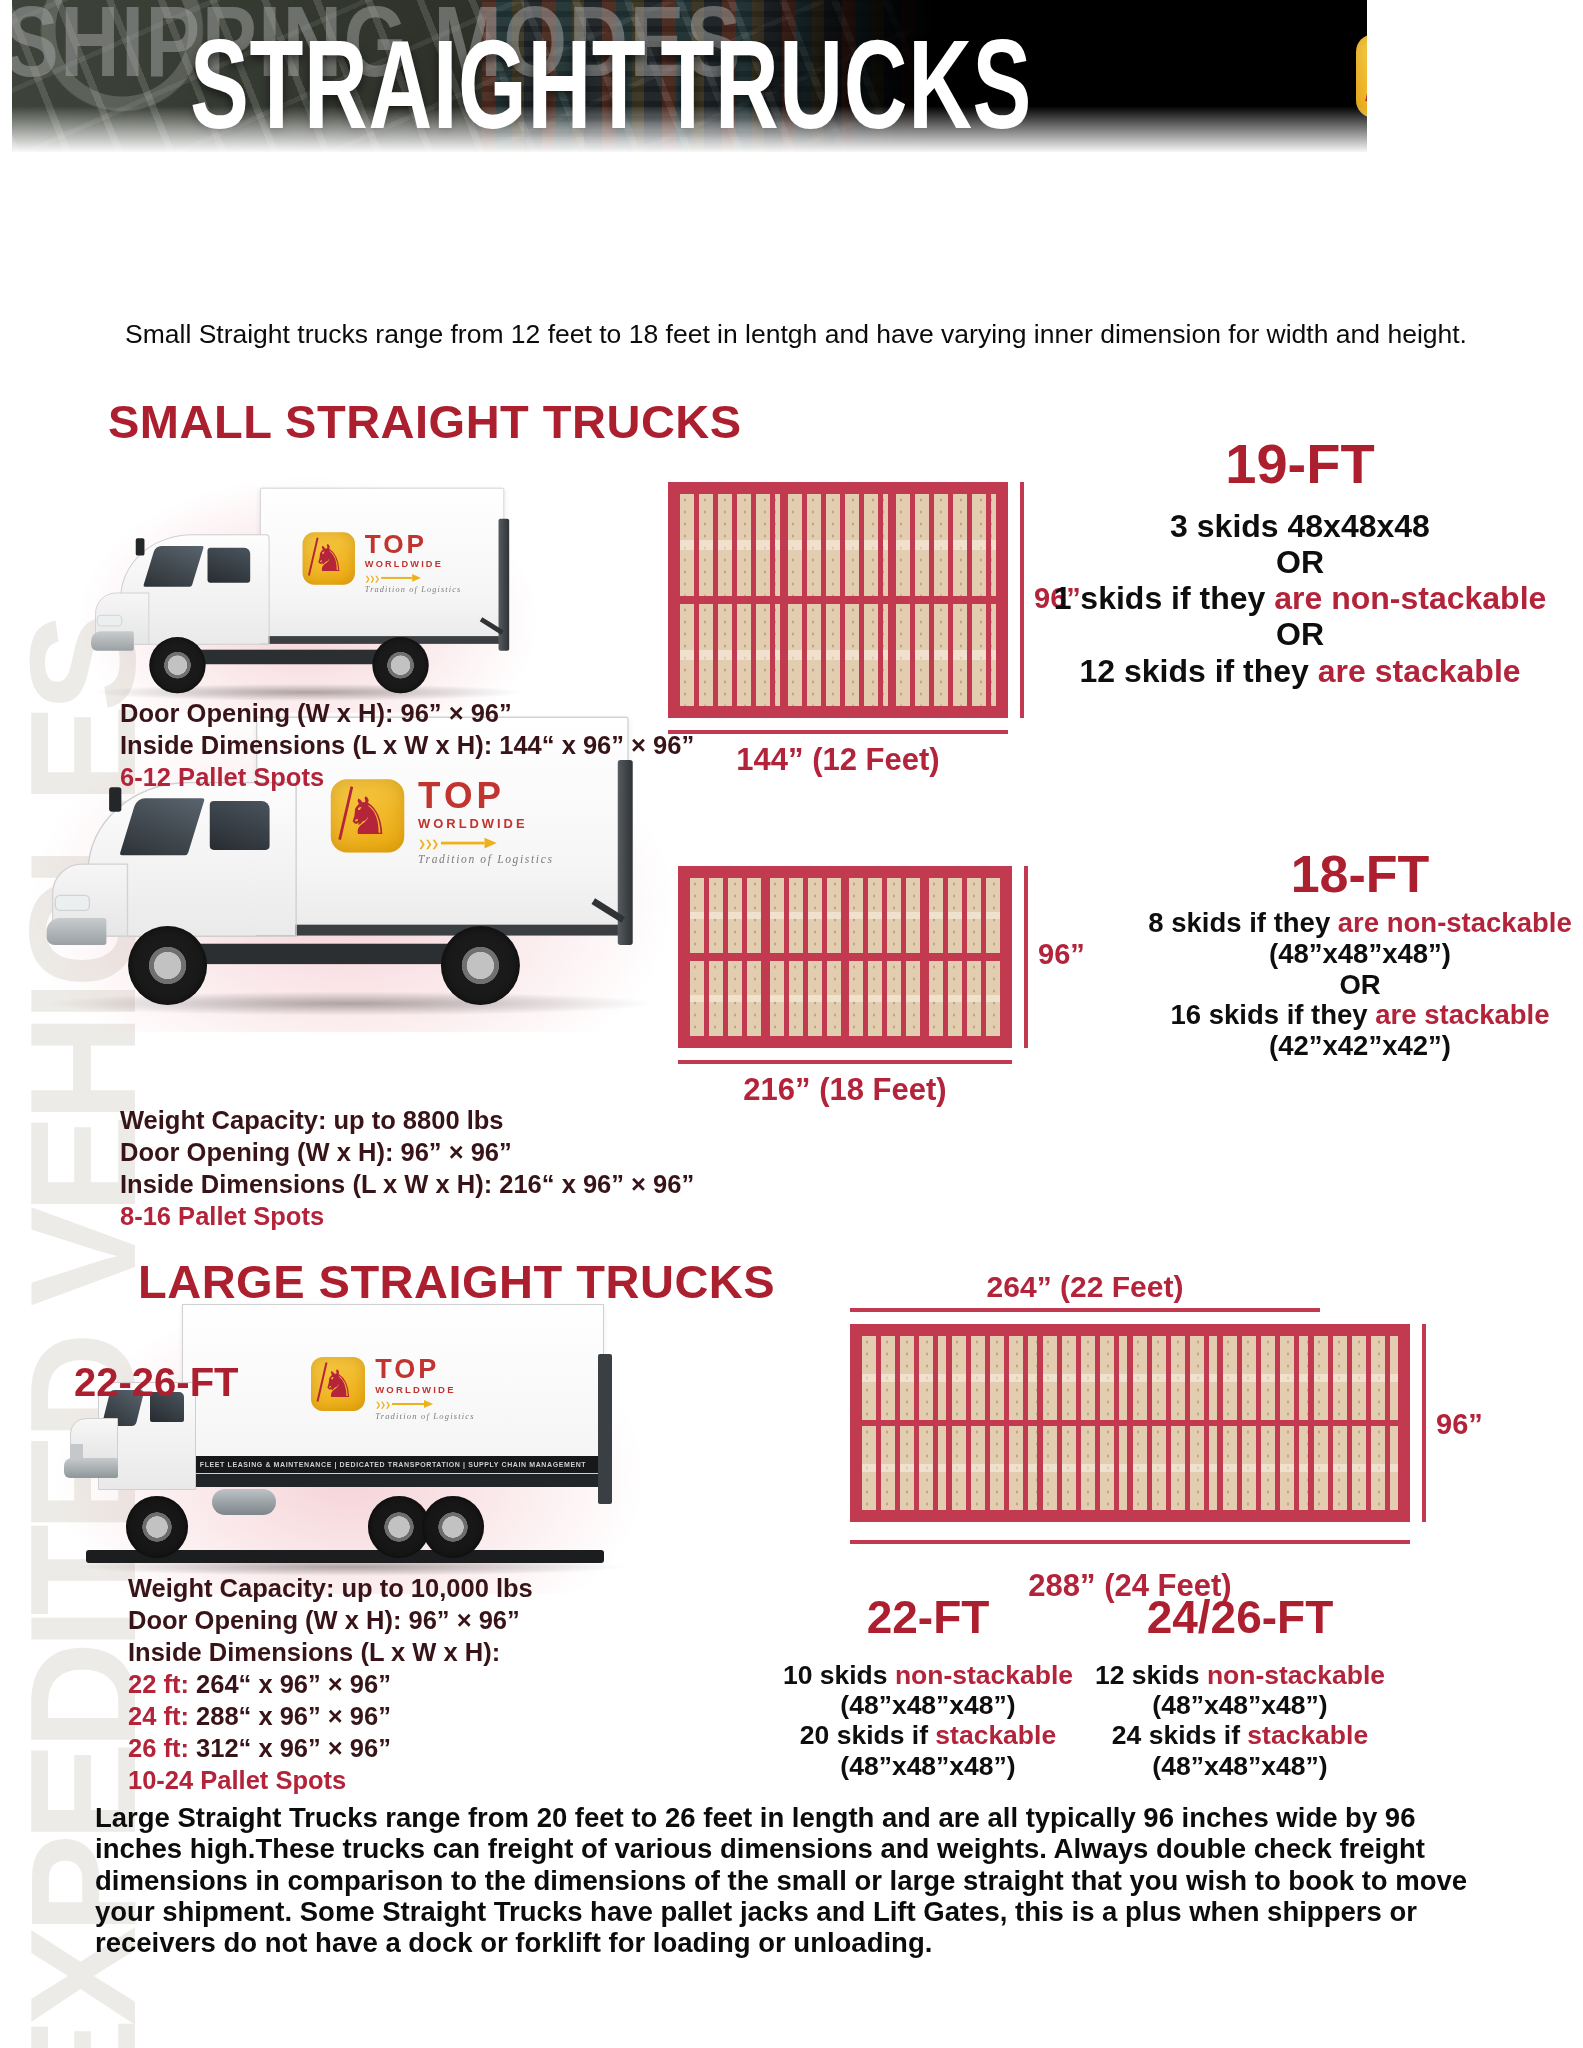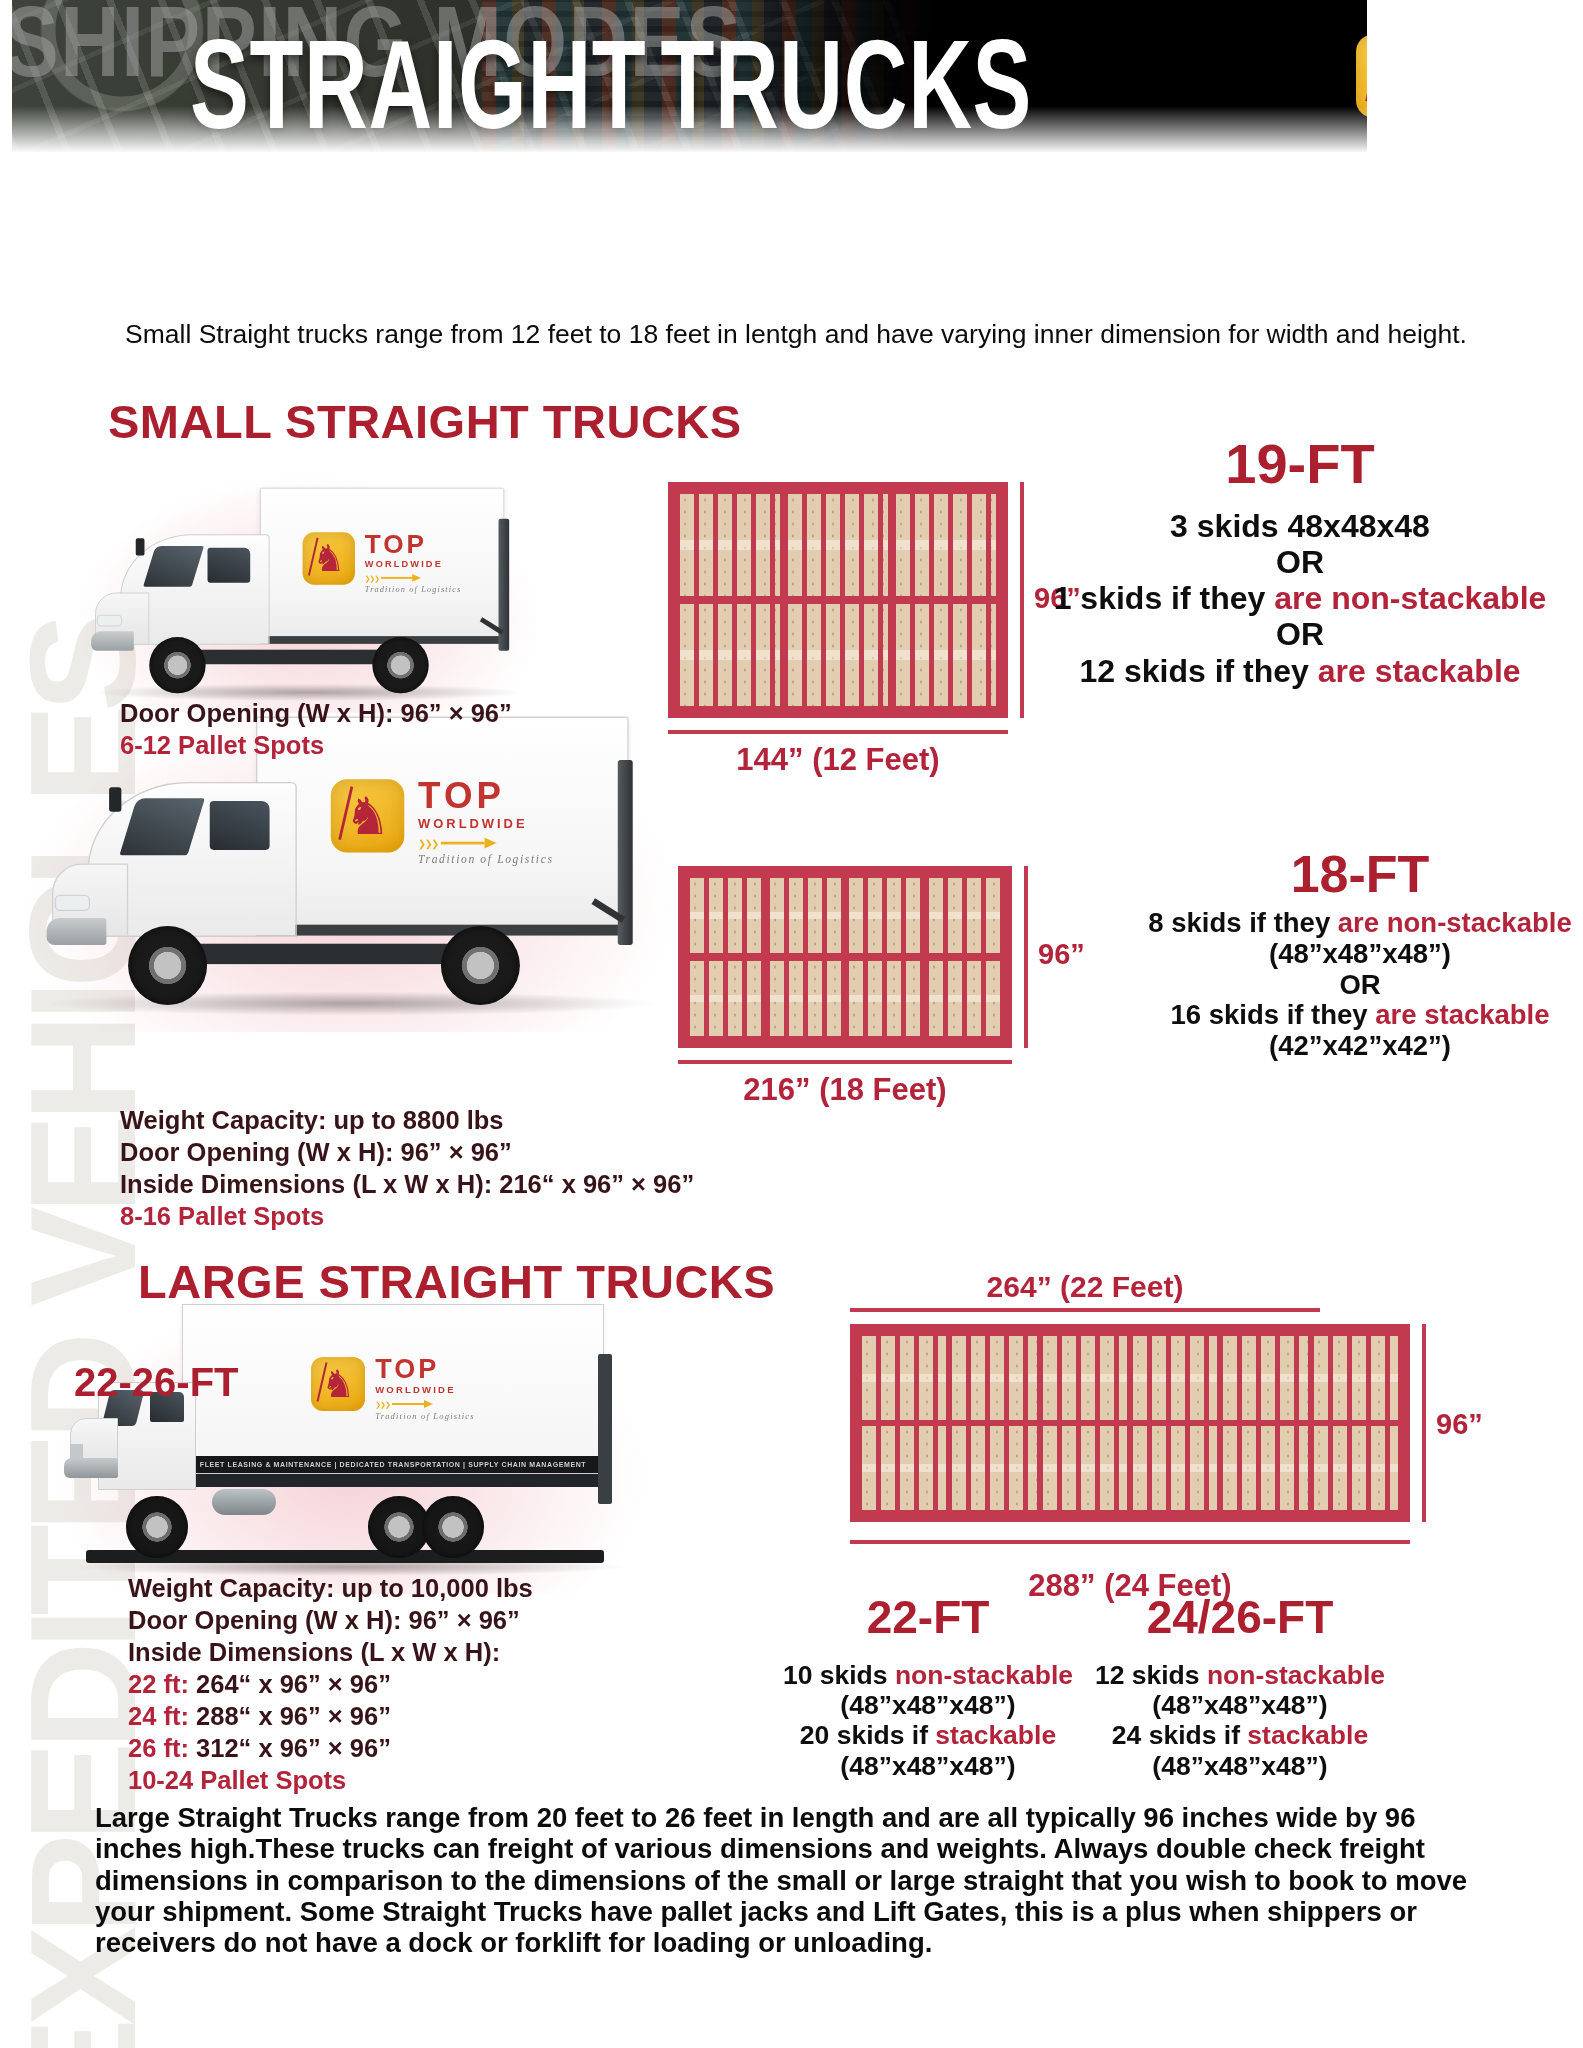--- a/index.html
+++ b/index.html
@@ -263,20 +263,21 @@
     <div class="t-window"></div>
     <div class="t-mirror"></div>
     <div class="t-bumper"></div>
     <div class="t-light"></div>
     <div class="t-wheel w-f"></div>
     <div class="t-wheel w-r"></div>
   </div>
 
   <div class="specs s12">
     <div class="spec-line">Door Opening (W x H): 96” × 96”</div>
+    <div class="spec-line">Inside Dimensions (L x W x H): 144“ x 96” × 96”</div>
     <div class="spec-line accent">6-12 Pallet Spots</div>
   </div>
 
   <div class="diagram d12">
     <div class="pallet-box" style="grid-template-columns: repeat(3, 1fr);">
         <div class="pallet"></div>
         <div class="pallet"></div>
         <div class="pallet"></div>
         <div class="pallet"></div>
         <div class="pallet"></div>

